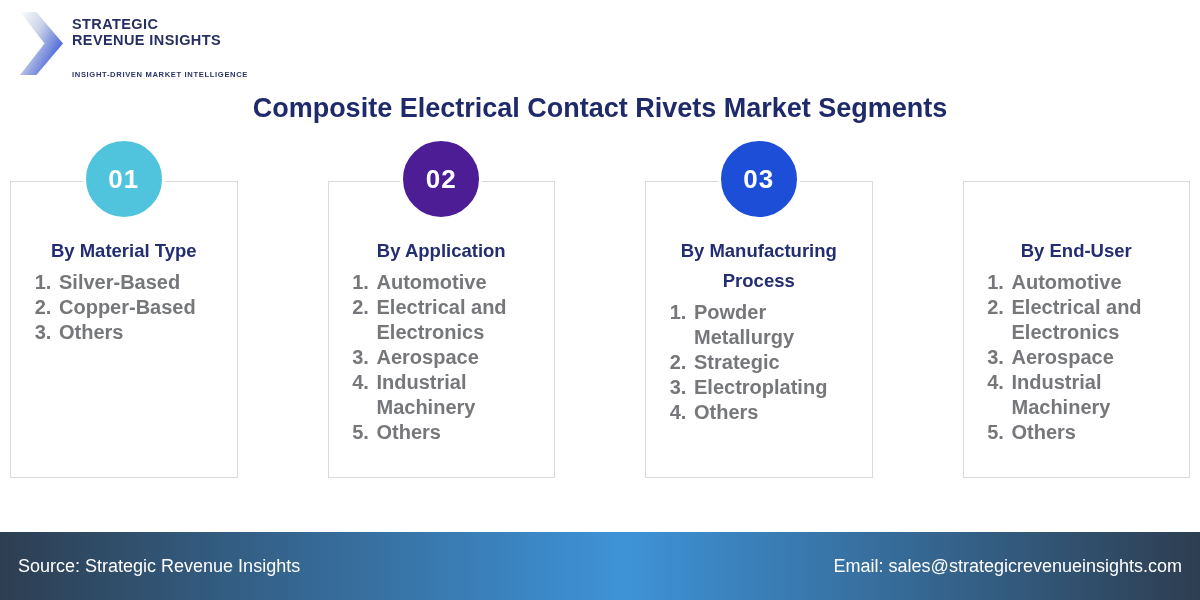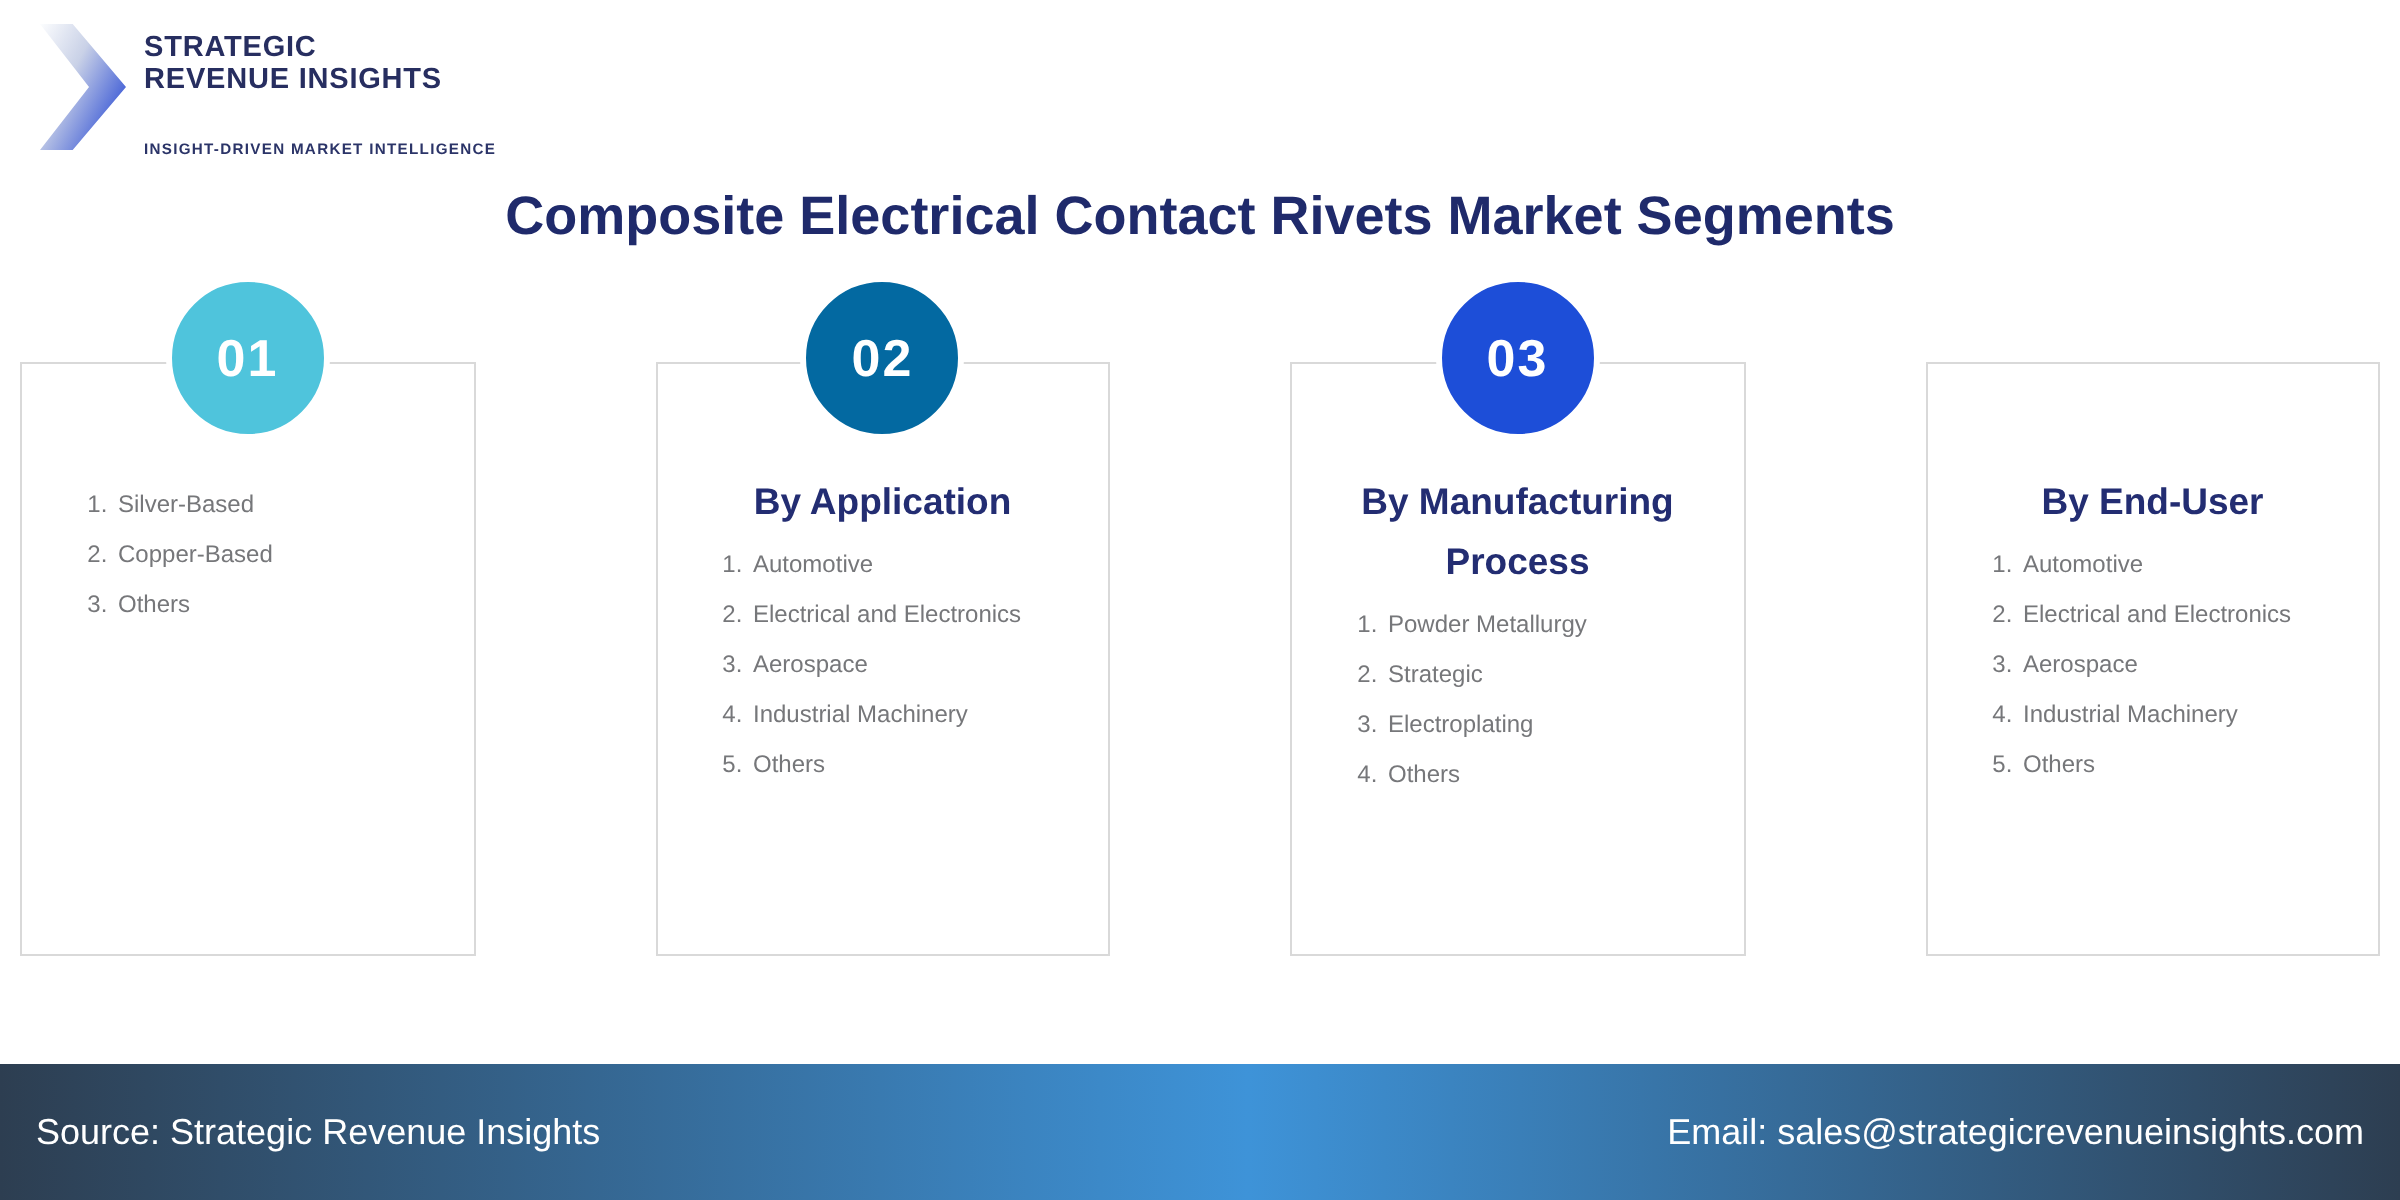--- a/index.html
+++ b/index.html
@@ -90,22 +90,23 @@
     font-size: 18.5px;
     font-weight: 700;
     color: #232d72;
     line-height: 30px;
   }
   .card-list {
     margin: 4px 0 0 0;
     padding-left: 36px;
     list-style: decimal outside;
     color: #76777a;
-    font-size: 12px;
+    font-size: 20px;
     line-height: 25px;
+    font-weight: bold;
   }
   .card-list li { padding-left: 2px; }
 
   
   .footer {
     position: absolute;
     left: 0; bottom: 0;
     width: 100%; height: 68px;
     background: linear-gradient(90deg, #2d3e51 0%, #3e93d8 52%, #2d3e51 100%);
     display: flex;
@@ -128,30 +129,31 @@
   </div>
 </div>
 
 <h1 class="title">Composite Electrical Contact Rivets Market Segments</h1>
 
 <div class="segments">
 
   <div class="segment">
     <div class="circle" style="background: rgb(79, 196, 220);">01</div>
     <div class="card">
+      <div class="card-heading">By Material Type</div>
       <ol class="card-list">
         <li>Silver-Based</li>
         <li>Copper-Based</li>
         <li>Others</li>
       </ol>
     </div>
   </div>
 
   <div class="segment">
-    <div class="circle" style="background: #0369a1;">02</div>
+    <div class="circle" style="background: #4c1d95;">02</div>
     <div class="card">
       <div class="card-heading">By Application</div>
       <ol class="card-list">
         <li>Automotive</li>
         <li>Electrical and Electronics</li>
         <li>Aerospace</li>
         <li>Industrial Machinery</li>
         <li>Others</li>
       </ol>
     </div>

